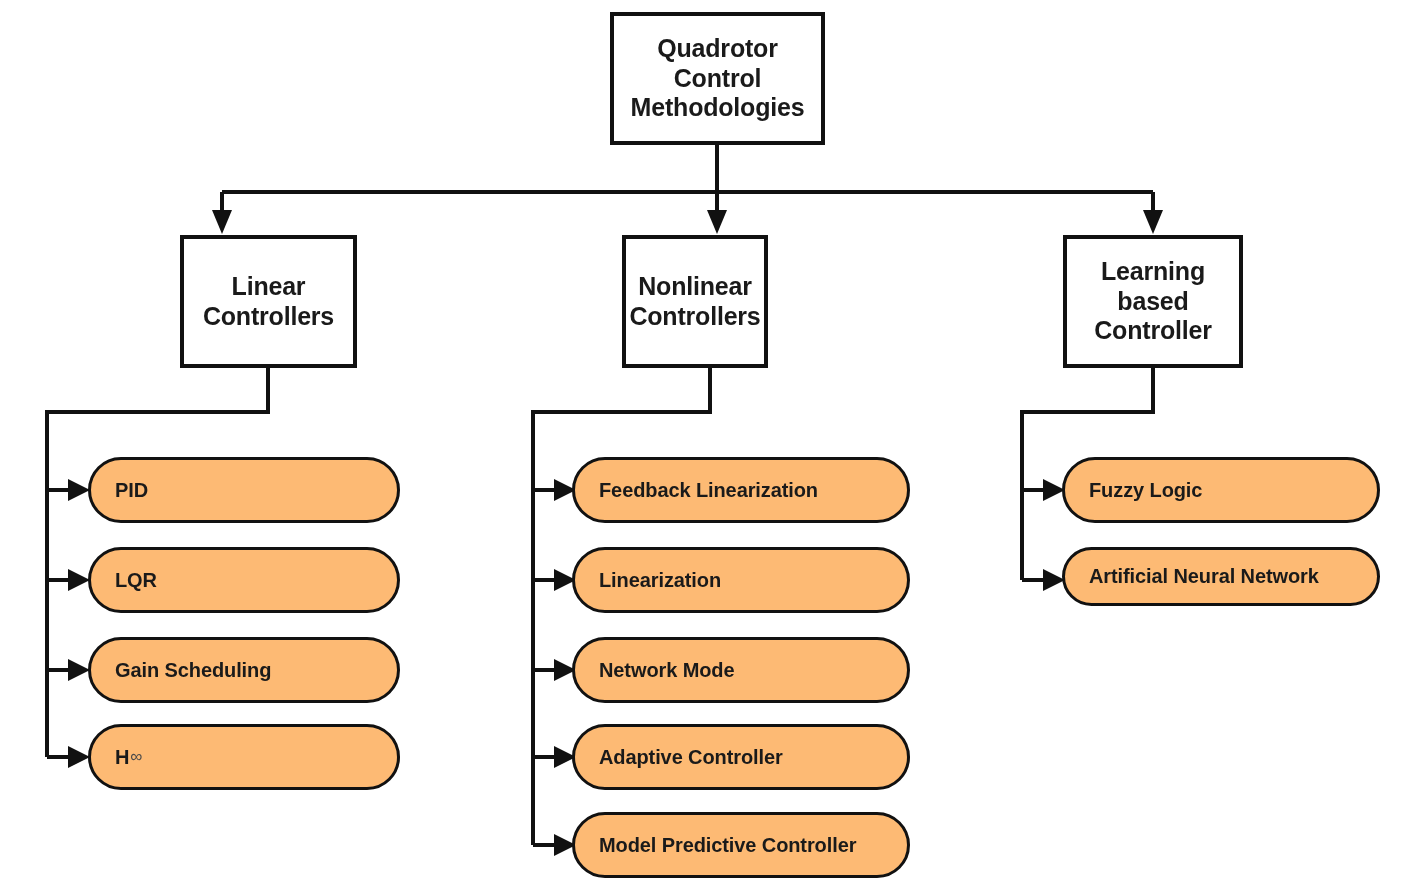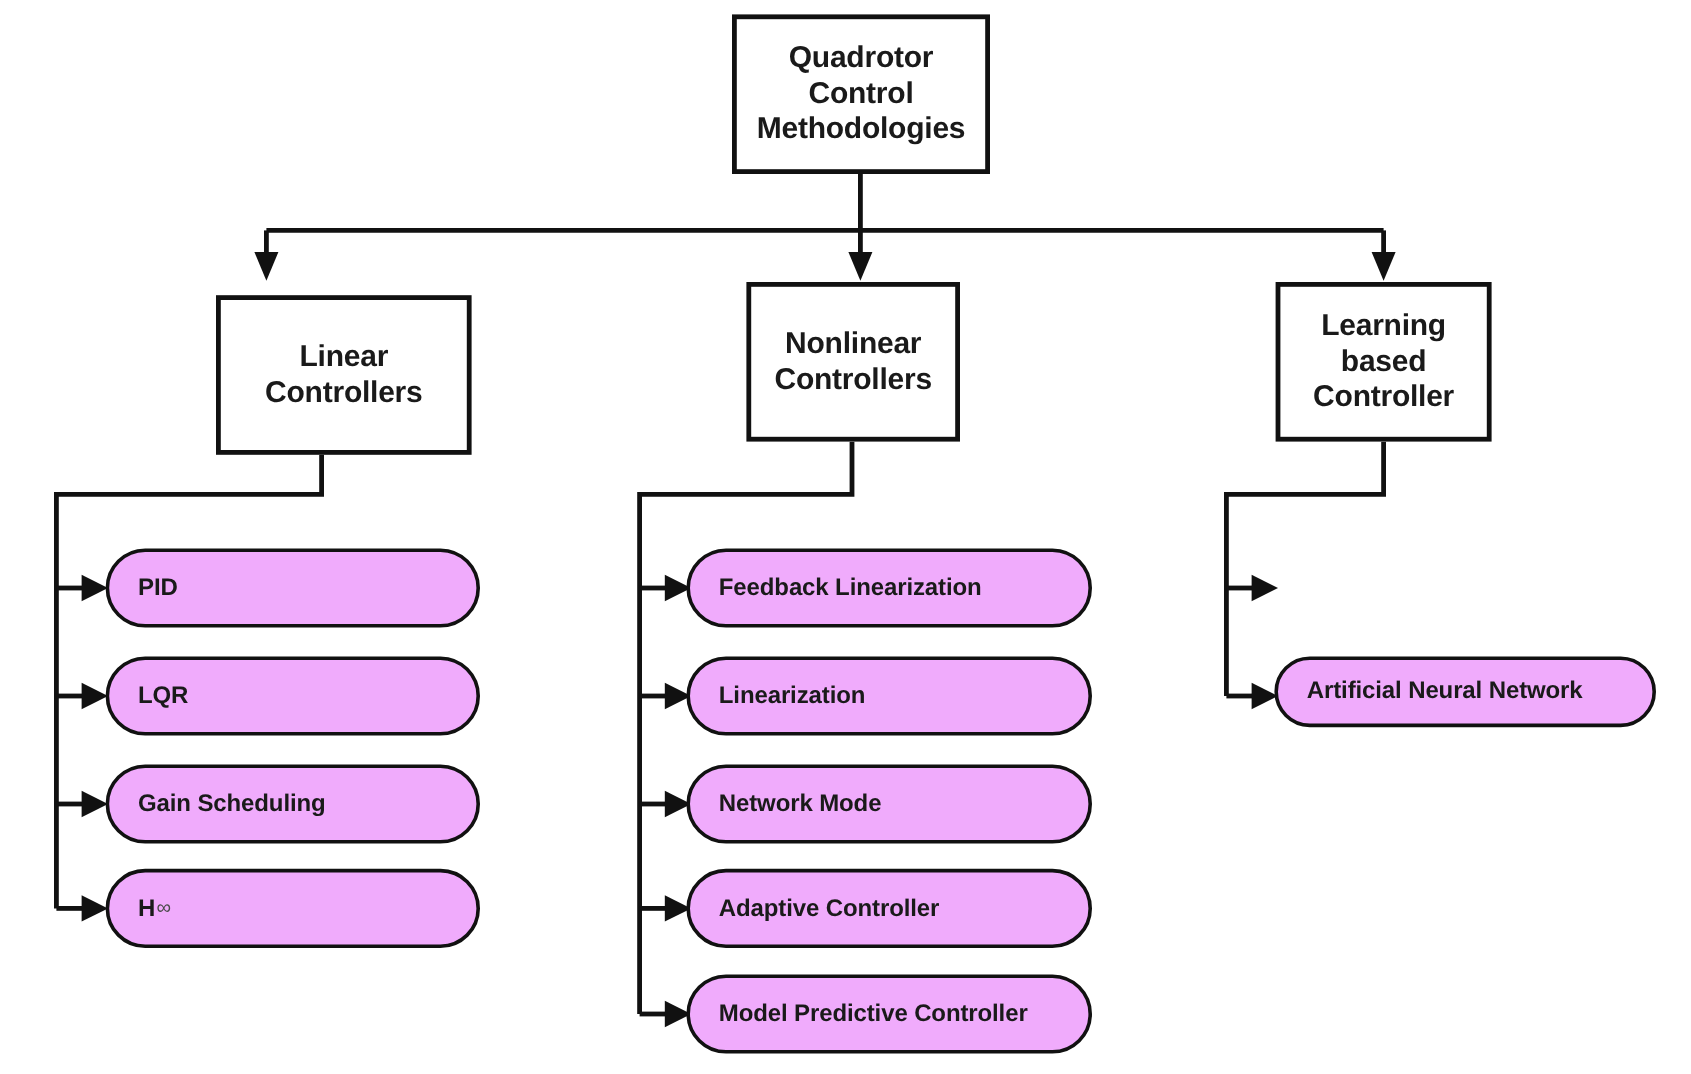--- a/index.html
+++ b/index.html
@@ -41,21 +41,21 @@
     font-size: 25px;
   }
   .node-branch {
     font-size: 25px;
   }
   .pill {
     position: absolute;
     box-sizing: border-box;
     border: 3px solid #111111;
     border-radius: 40px;
-    background: #f0abfc;
+    background: #fdba74;
     display: flex;
     align-items: center;
     justify-content: flex-start;
     font-weight: bold;
     font-size: 20px;
     color: #1a1a1a;
     padding-left: 24px;
     letter-spacing: -0.1px;
     white-space: nowrap;
   }
@@ -130,28 +130,28 @@
   </svg>
 
   <div class="node-box node-root" style="left:610px; top:12px; width:215px; height:133px;">
     <div>
       <div>Quadrotor</div>
       <div>Control</div>
       <div>Methodologies</div>
     </div>
   </div>
 
-  <div class="node-box node-branch" style="left:180px; top:246px; width:213px; height:133px;">
+  <div class="node-box node-branch" style="left:180px; top:235px; width:177px; height:133px;">
     <div>
       <div>Linear</div>
       <div>Controllers</div>
     </div>
   </div>
 
-  <div class="node-box node-branch" style="left:622px; top:235px; width:178px; height:133px;">
+  <div class="node-box node-branch" style="left:622px; top:235px; width:146px; height:133px;">
     <div>
       <div>Nonlinear</div>
       <div>Controllers</div>
     </div>
   </div>
 
   <div class="node-box node-branch" style="left:1063px; top:235px; width:180px; height:133px;">
     <div>
       <div>Learning</div>
       <div>based</div>
@@ -182,17 +182,20 @@
   <div class="pill" style="left:572px; top:637px; width:338px; height:66px;">
     <span>Network Mode</span>
   </div>
   <div class="pill" style="left:572px; top:812px; width:338px; height:66px;">
     <span>Model Predictive Controller</span>
   </div>
   <div class="pill" style="left:572px; top:724px; width:338px; height:66px;">
     <span>Adaptive Controller</span>
   </div>
 
+  <div class="pill" style="left:1062px; top:457px; width:318px; height:66px;">
+    <span>Fuzzy Logic</span>
+  </div>
   <div class="pill" style="left:1062px; top:547px; width:318px; height:59px;">
     <span>Artificial Neural Network</span>
   </div>
 
 </div>
 
 </body></html>

